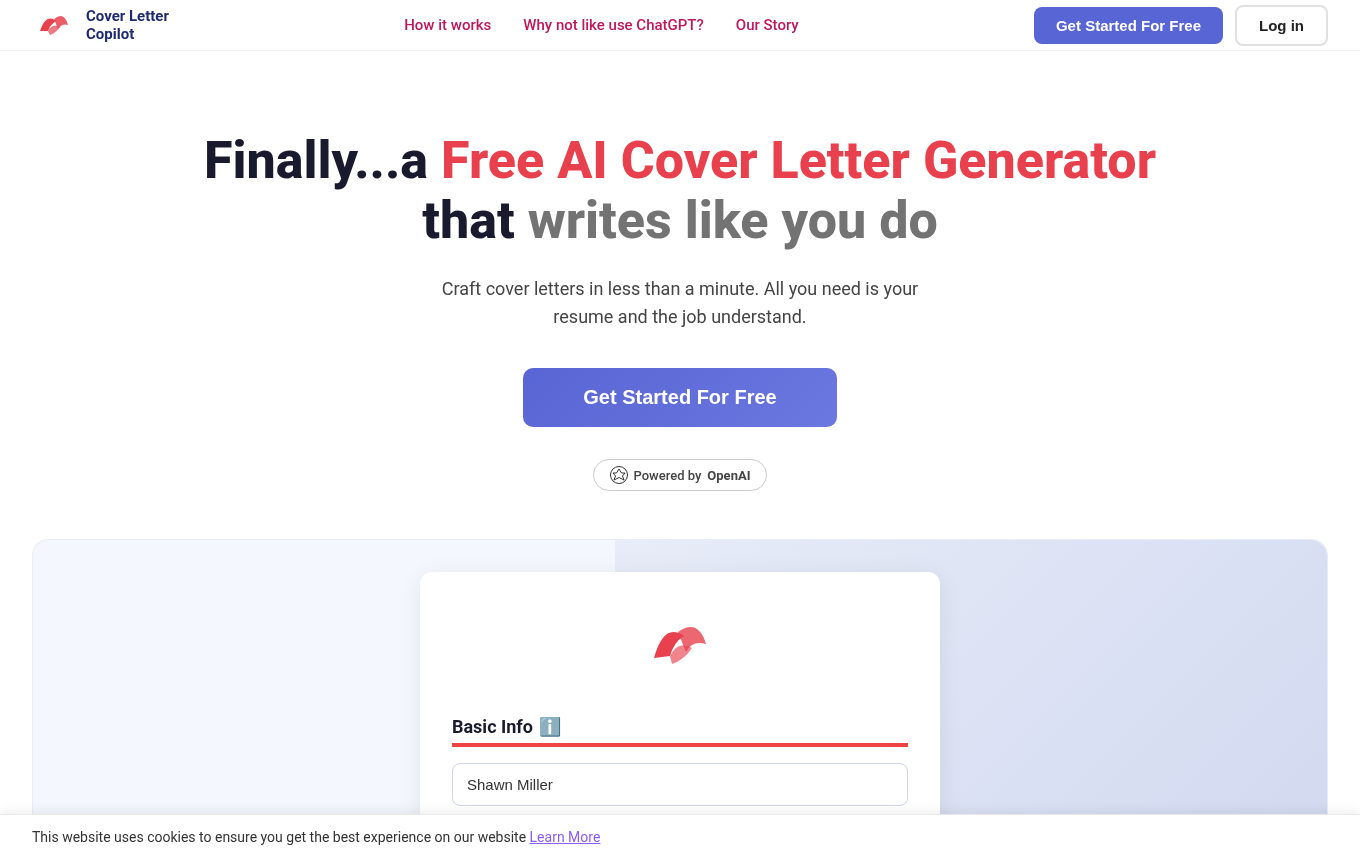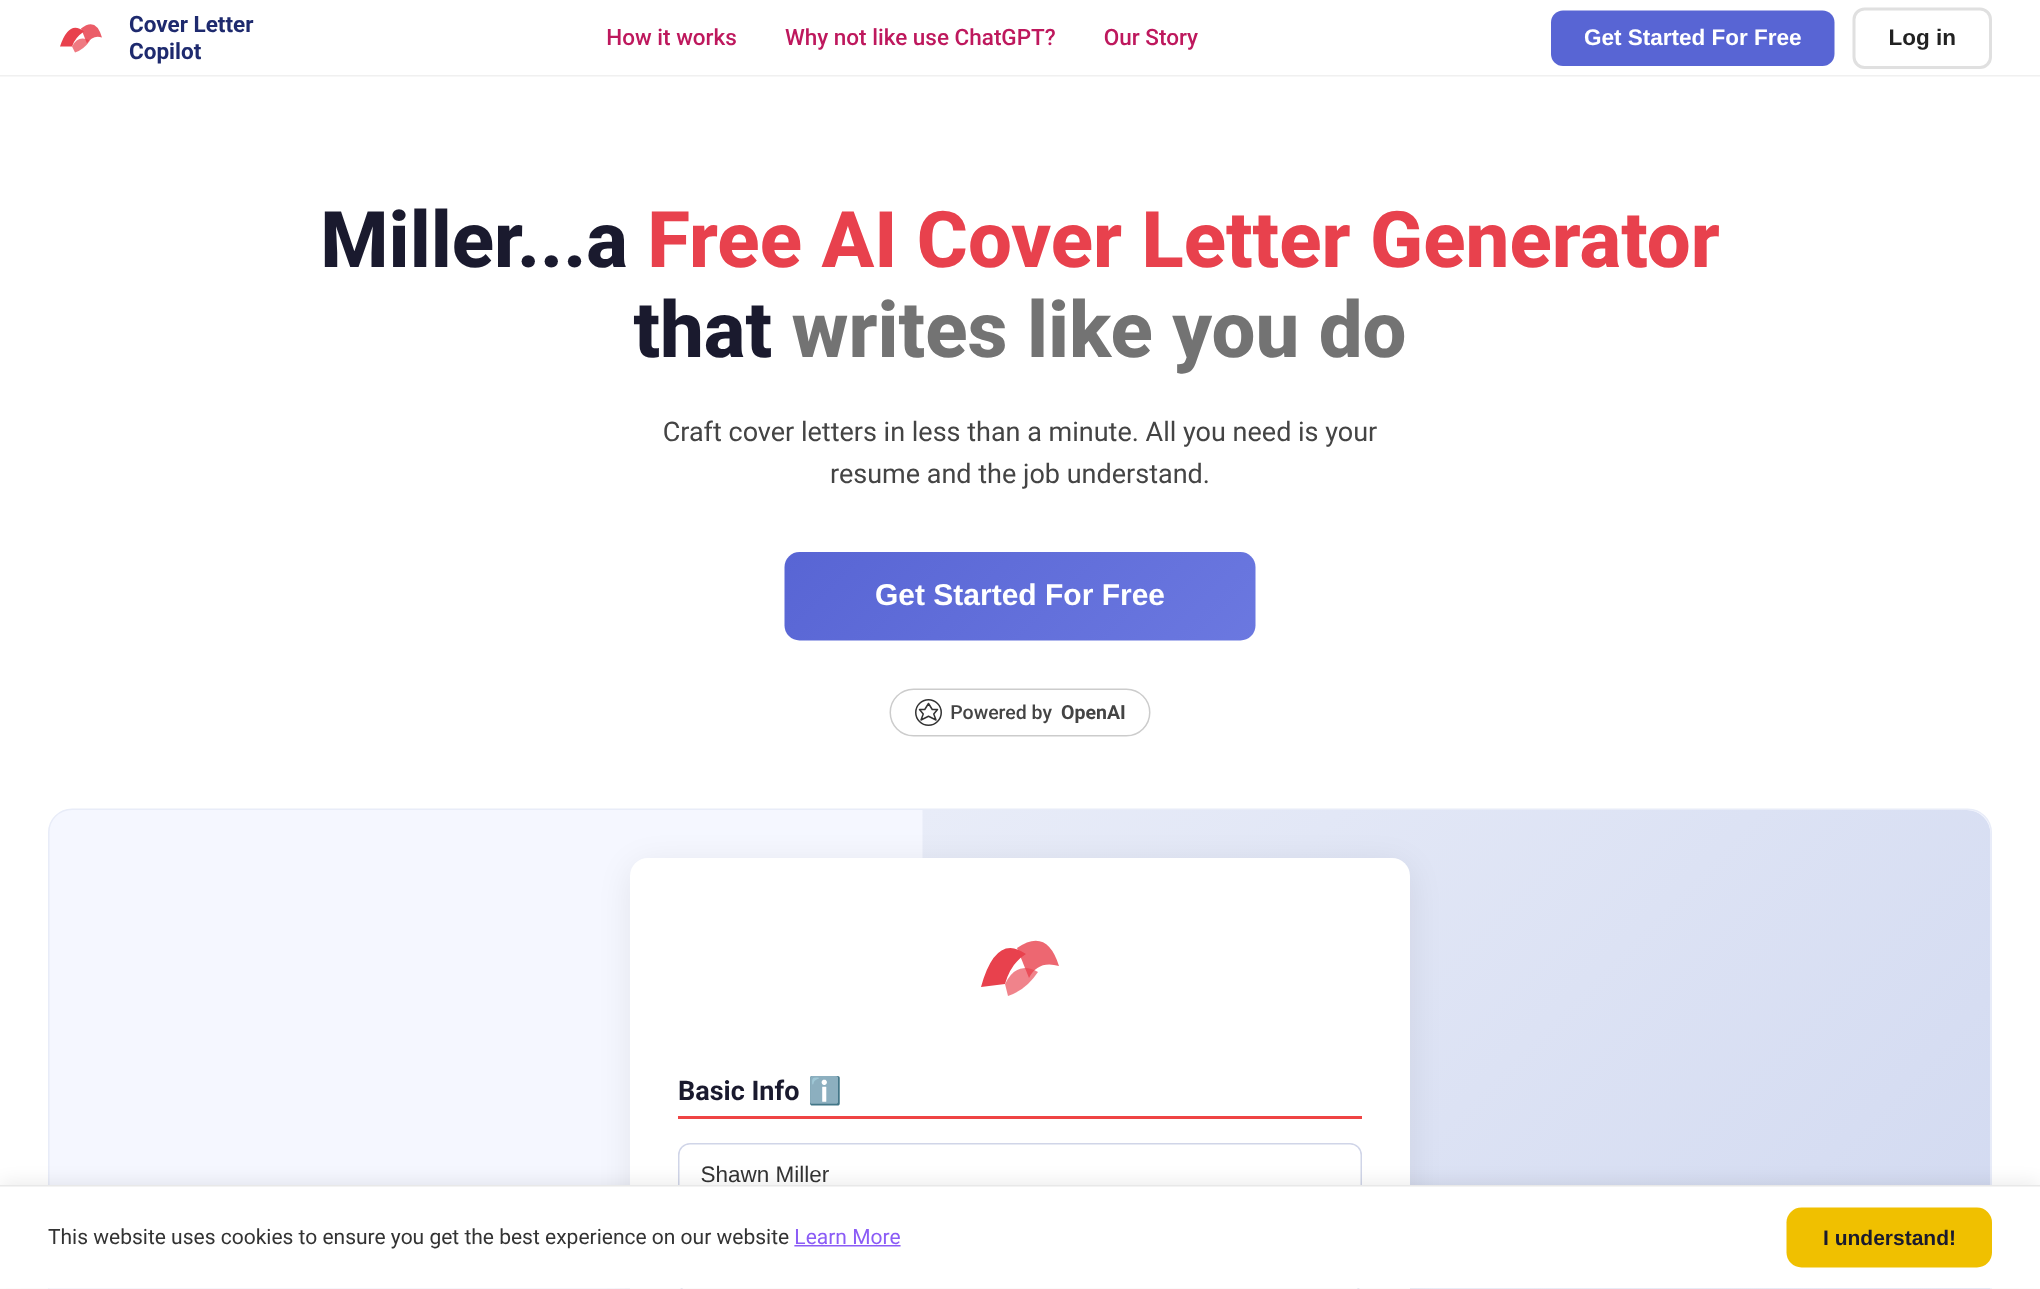--- a/index.html
+++ b/index.html
@@ -150,21 +150,21 @@
       margin-bottom: 28px;
     }
     .form-section-title {
       font-size: 18px;
       font-weight: 700;
       color: #1a1a2e;
       margin-bottom: 16px;
       display: flex;
       align-items: center;
       gap: 6px;
-      border-bottom: 2px solid #ef4444;
+      border-bottom: 4px solid #ef4444;
       padding-bottom: 6px;
     }
     .form-input {
       width: 100%;
       padding: 12px 14px;
       border: 1.5px solid #d0d5e8;
       border-radius: 8px;
       font-size: 15px;
       color: #333;
       margin-bottom: 14px;
@@ -245,21 +245,21 @@
   </div>
 
   <div class="nav-right">
     <button class="btn-primary-nav">Get Started For Free</button>
     <button class="btn-outline-nav">Log in</button>
   </div>
 </nav>
 
 <section class="hero">
   <h1 class="hero-title">
-    <span>Miller...a </span><span class="highlight">Free AI Cover Letter Generator</span><br>
+    <span>Finally...a </span><span class="highlight">Free AI Cover Letter Generator</span><br>
     <span> that </span><span class="highlight2">writes like you do</span>
   </h1>
   <p class="hero-subtitle">
     <span>Craft cover letters in less than a minute. All you need is your</span><br>
     <span>resume and the job understand.</span>
   </p>
   <div>
     <button class="btn-cta">Get Started For Free</button>
   </div>
   <div>
@@ -298,14 +298,13 @@
 
     <input class="form-input" type="text" placeholder="" style="">
   </div>
 </div>
 
 <div class="cookie-banner">
   <span class="cookie-text">
     <span>This website uses cookies to ensure you get the best experience on our website</span>
     <a class="cookie-link">Learn More</a>
   </span>
-  <button class="btn-cookie">I understand!</button>
 </div>
 
 </body></html>

